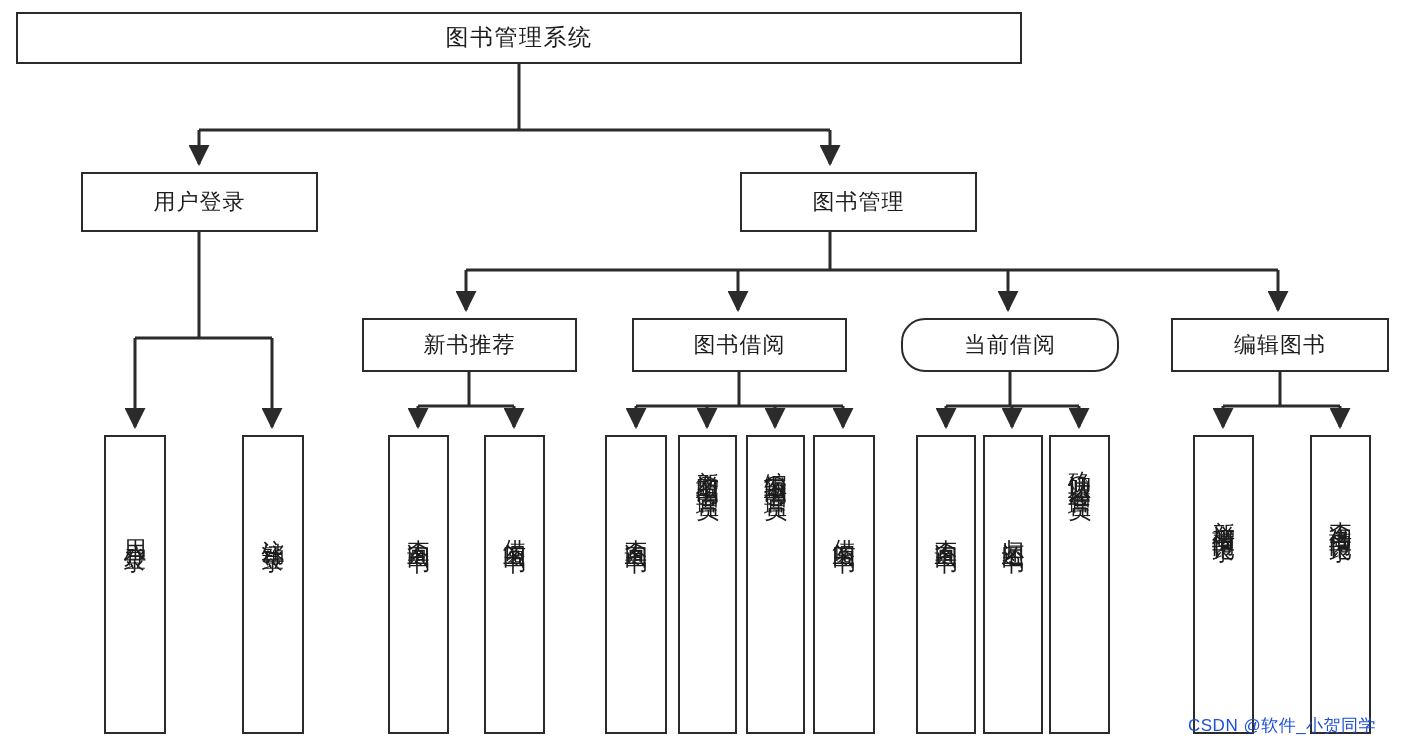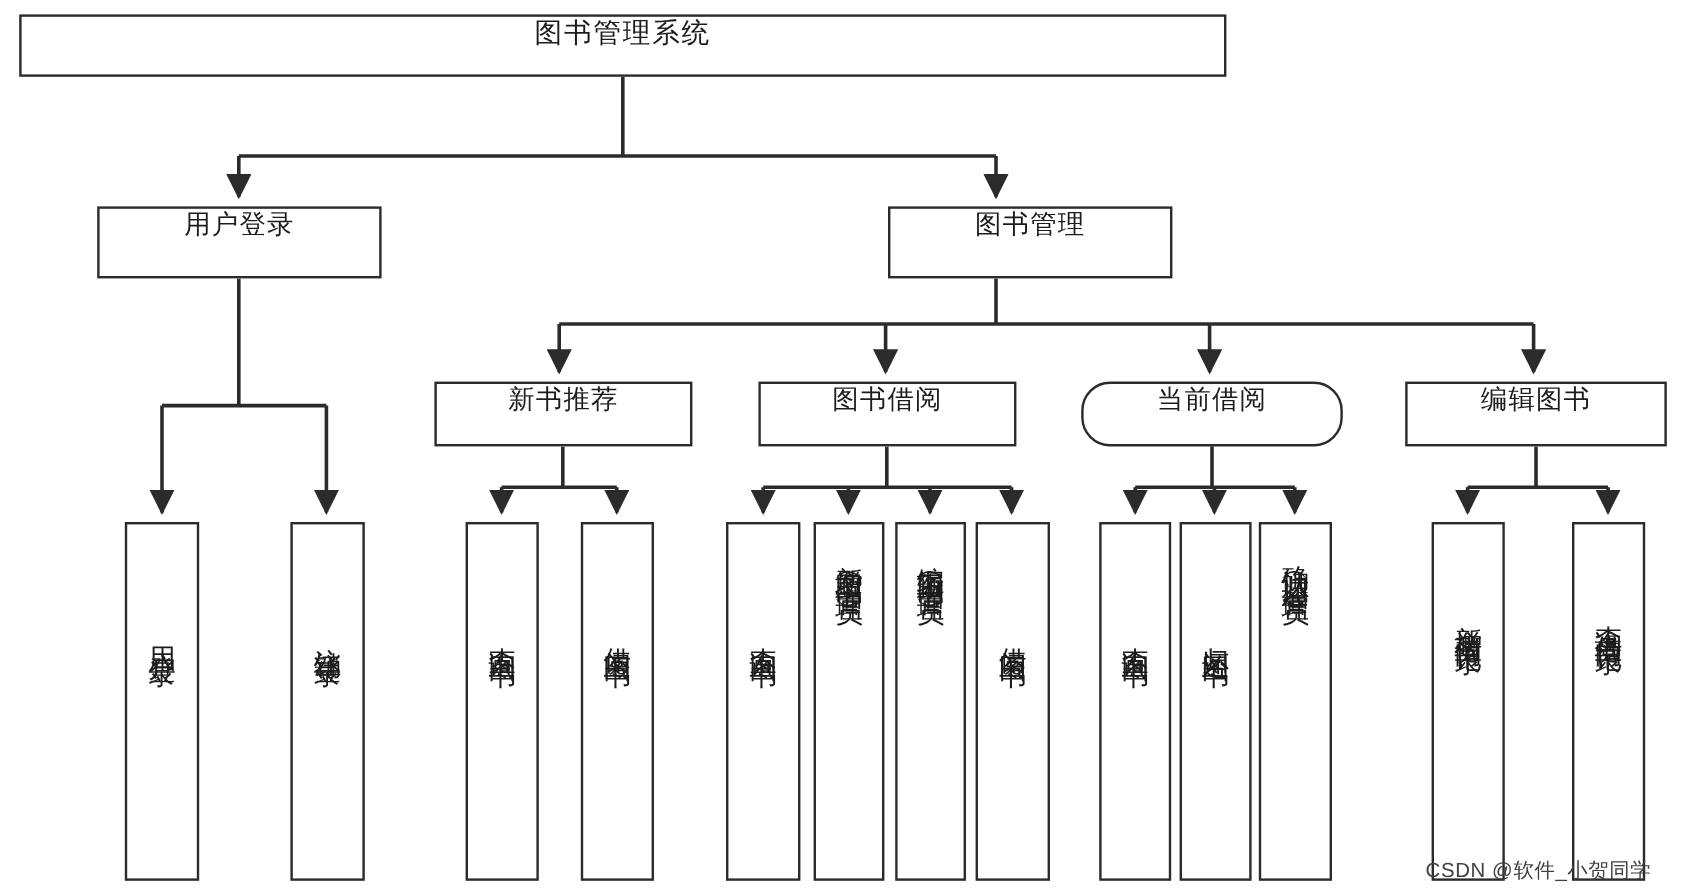--- a/index.html
+++ b/index.html
@@ -22,20 +22,21 @@
     width: 1405px;
     height: 747px;
     pointer-events: none;
   }
   .node {
     position: absolute;
     box-sizing: border-box;
     border: 2px solid #2b2b2b;
     background: #ffffff;
     display: flex;
+    align-items: center;
     justify-content: center;
     color: #1c1c1c;
   }
   .node-label {
     display: block;
     text-align: center;
     line-height: 1.18;
     color: #1c1c1c;
     white-space: pre;
   }
@@ -67,21 +68,21 @@
     margin-top: 60px;
   }
   .node.vert.tall .node-label {
     margin-top: 10px;
   }
   .watermark {
     position: absolute;
     left: 1188px;
     top: 714px;
     font-size: 17px;
-    color: #404040;
+    color: #1d4ed8;
     letter-spacing: 0.5px;
     white-space: nowrap;
   }
 </style>
 </head>
 <body>
 
 <div id="canvas">
 
   <svg id="connectors" viewBox="0 0 1405 747" xmlns="http://www.w3.org/2000/svg">

